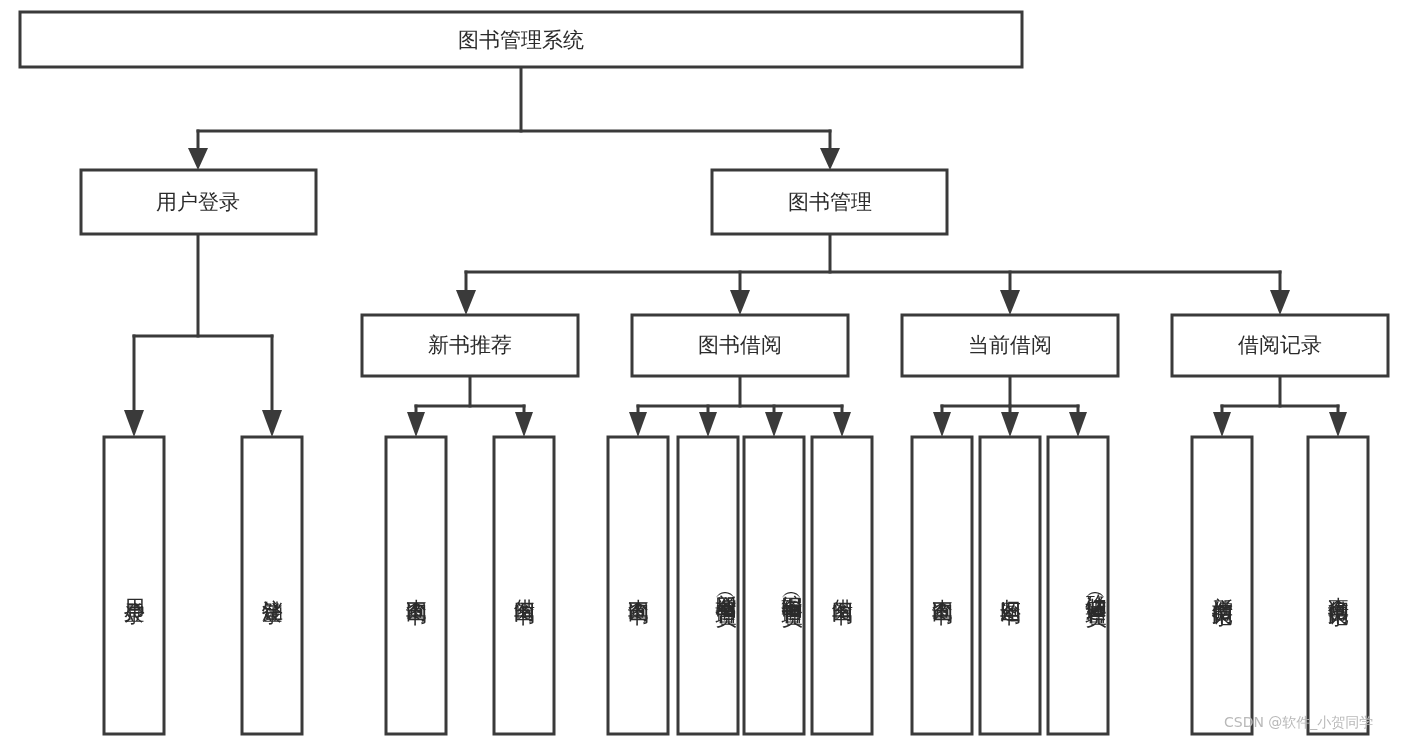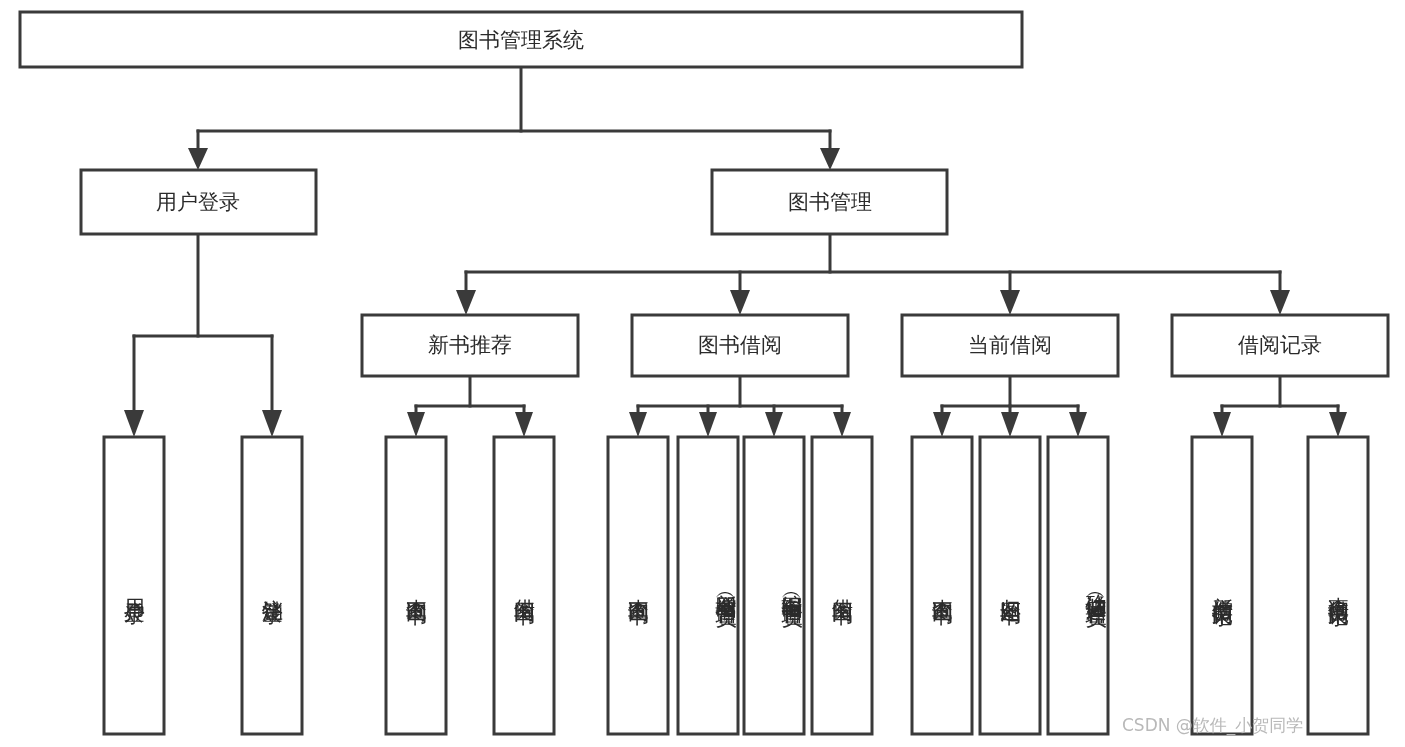--- a/index.html
+++ b/index.html
@@ -55,24 +55,24 @@
     font-size: 21px;
     line-height: 1.18;
     color: #2b2b2b;
     letter-spacing: 2px;
     text-align: center;
     white-space: nowrap;
     pointer-events: none;
   }
   .watermark {
     position: absolute;
-    left: 1122px;
+    left: 1224px;
     top: 714px;
     font-family: "DejaVu Sans", "Liberation Sans", sans-serif;
-    font-size: 17px;
+    font-size: 14px;
     color: #b9b9b9;
     white-space: nowrap;
   }
 </style>
 </head>
 <body>
 
 <div id="diagram-root">
 
   <svg class="canvas" viewBox="0 0 1405 747">

